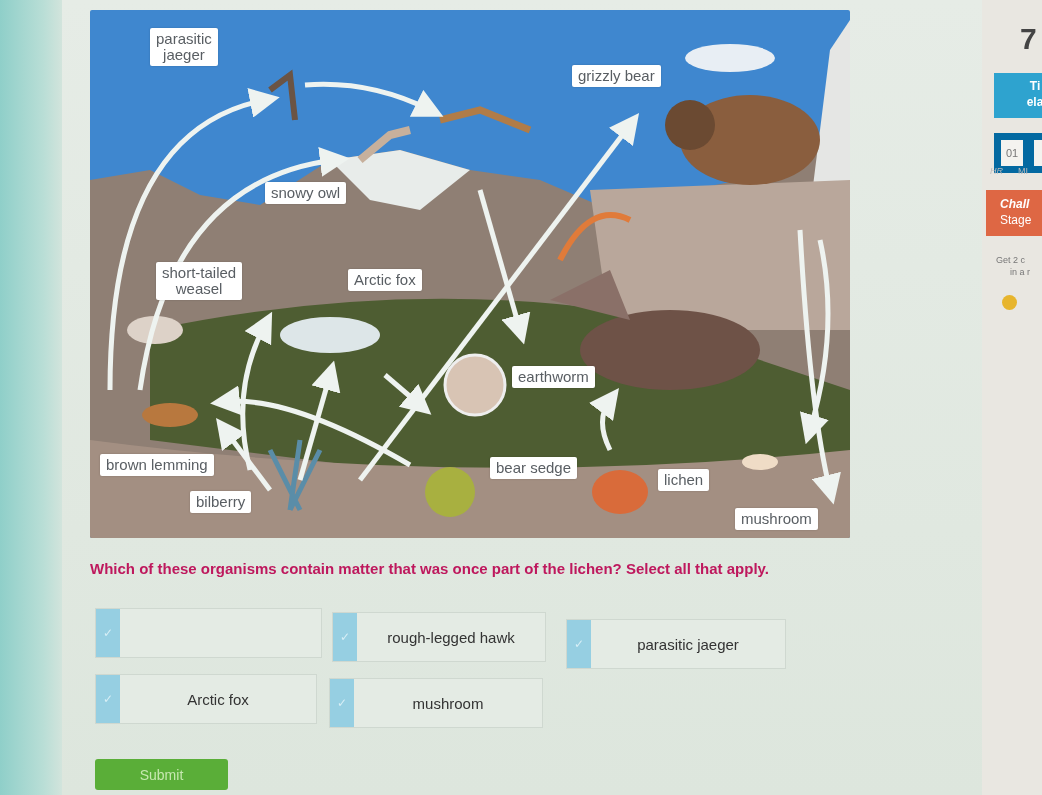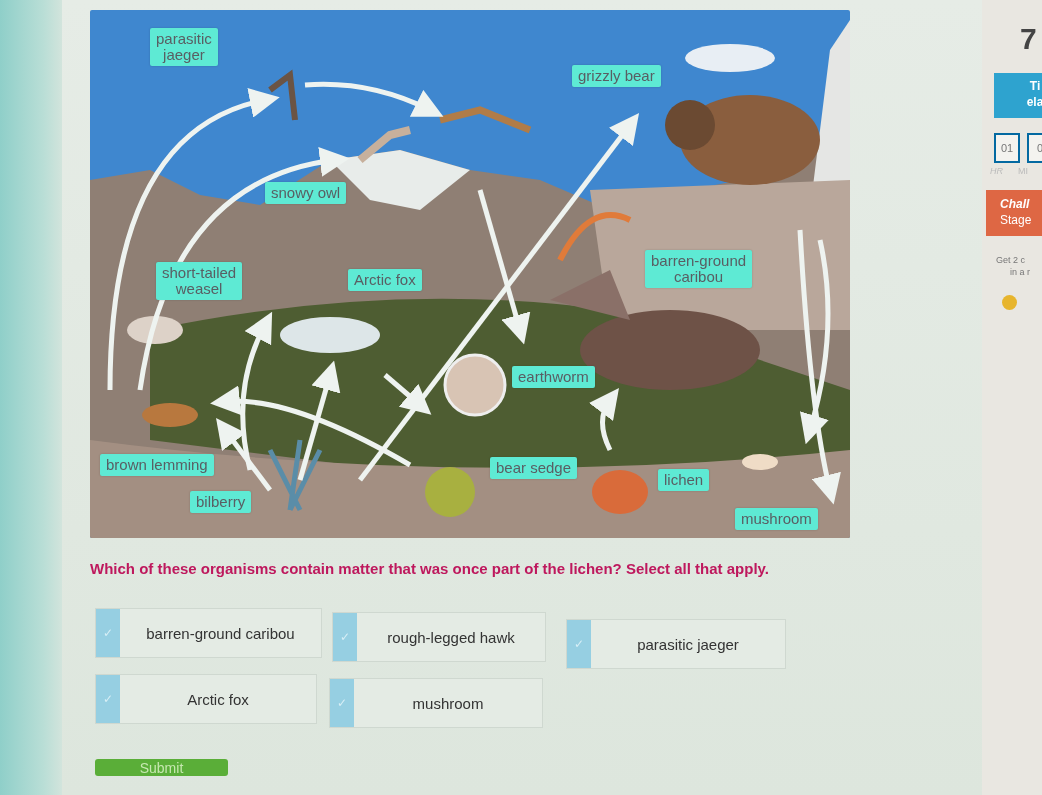--- a/index.html
+++ b/index.html
@@ -10,45 +10,45 @@
   }
   .left-strip { position: absolute; left: 0; top: 0; width: 62px; height: 795px;
     background: linear-gradient(90deg, #8fcfc9, #b9ded6 70%, #d2e4dc); }
   .content-bg { position: absolute; left: 62px; top: 0; width: 920px; height: 795px;
     background: linear-gradient(180deg, #e6ece6, #dde6dd); }
 
   
   .foodweb { position: absolute; left: 90px; top: 10px; width: 760px; height: 528px;
     overflow: hidden; border-radius: 2px; }
   .foodweb svg { position: absolute; left: 0; top: 0; }
-  .lbl { position: absolute; background: #5eead4; color: #595e63;
+  .lbl { position: absolute; background: #ffffff; color: #595e63;
     font-size: 15px; line-height: 16px; text-align: center; padding: 3px 6px;
     border-radius: 2px; box-shadow: 0 0 2px rgba(0,0,0,0.2); white-space: nowrap; }
 
   .question { position: absolute; left: 90px; top: 560px; width: 730px;
     font-size: 15px; color: #be185d; line-height: 18px; font-weight: bold; }
 
   .choice { position: absolute; height: 48px; border: 1px solid #cfd8d0;
     background: #e4ebe4; display: flex; align-items: center; cursor: pointer; }
   .choice .check { width: 24px; height: 48px; background: #96cfe2;
     display: flex; align-items: center; justify-content: center; color: #d8eff6; font-size: 12px; }
   .choice .clabel { flex: 1; text-align: center; font-size: 15px; color: #333; }
 
-  .submit { position: absolute; left: 95px; top: 759px; width: 133px; height: 17px;
+  .submit { position: absolute; left: 95px; top: 759px; width: 133px; height: 31px;
     background: #5aae38; color: #c6e8b0; font-size: 14px; border-radius: 3px;
     display: flex; align-items: center; justify-content: center; cursor: pointer; }
 
   
   .sidebar { position: absolute; left: 982px; top: 0; width: 60px; height: 795px;
     background: #e9e7e1; }
   .sb-big { position: absolute; left: 38px; top: 22px; font-size: 30px; color: #444; font-weight: bold; }
   .sb-time { position: absolute; left: 12px; top: 73px; width: 60px; height: 45px;
     background: #2ea3cf; color: #fff; font-size: 12px; font-weight: bold; line-height: 16px; padding-top: 5px; box-sizing: border-box; }
   .sb-time div { text-align: center; padding-left: 22px; }
-  .sb-box { position: absolute; top: 133px; width: 22px; height: 26px; border: 2px solid #0369a1;
+  .sb-box { position: absolute; top: 133px; width: 22px; height: 26px; border: 7px solid #0369a1;
     background: #f4f3ef; font-size: 11px; color: #777; display: flex; align-items: center; justify-content: center; }
   .sb-unit { position: absolute; top: 166px; font-size: 9px; color: #bbb; }
   .sb-chal { position: absolute; left: 4px; top: 190px; width: 60px; height: 46px;
     background: #de6744; color: #fff; font-size: 12px; line-height: 16px; padding: 6px 0 0 14px; box-sizing: border-box; }
   .sb-chal .t1 { font-weight: bold; font-style: italic; }
   .sb-note { position: absolute; left: 14px; top: 254px; font-size: 9px; color: #777; line-height: 12px; }
   .sb-dot { position: absolute; left: 20px; top: 295px; width: 15px; height: 15px; border-radius: 50%; background: #e7b52d; }
 </style>
 </head>
 <body>
@@ -118,34 +118,32 @@
       <path d="M730,230 Q750,320 720,420"></path>
       <path d="M520,440 Q505,410 520,390"></path>
       <path d="M180,480 L135,420"></path>
     </g>
   </svg>
   <div class="lbl" style="left:60px;top:18px;"><span>parasitic</span><br><span>jaeger</span></div>
   <div class="lbl" style="left:482px;top:55px;">grizzly bear</div>
   <div class="lbl" style="left:175px;top:172px;">snowy owl</div>
   <div class="lbl" style="left:66px;top:252px;"><span>short-tailed</span><br><span>weasel</span></div>
   <div class="lbl" style="left:258px;top:259px;">Arctic fox</div>
-  <div class="lbl" style="left:555px;top:240px;"><span>barren-ground</span><br><span>caribou</span></div>
   <div class="lbl" style="left:422px;top:356px;">earthworm</div>
   <div class="lbl" style="left:10px;top:444px;">brown lemming</div>
   <div class="lbl" style="left:400px;top:447px;">bear sedge</div>
   <div class="lbl" style="left:568px;top:459px;">lichen</div>
   <div class="lbl" style="left:100px;top:481px;">bilberry</div>
   <div class="lbl" style="left:645px;top:498px;">mushroom</div>
 </div>
 
 <div class="question">Which of these organisms contain matter that was once part of the lichen? Select all that apply.</div>
 
 <div class="choice" style="left:95px;top:608px;width:225px;">
   <span class="check">✓</span>
-  <span class="clabel">barren-ground caribou</span>
 </div>
 <div class="choice" style="left:332px;top:612px;width:212px;">
   <span class="check">✓</span>
   <span class="clabel">rough-legged hawk</span>
 </div>
 <div class="choice" style="left:566px;top:619px;width:218px;">
   <span class="check">✓</span>
   <span class="clabel">parasitic jaeger</span>
 </div>
 <div class="choice" style="left:95px;top:674px;width:220px;">

